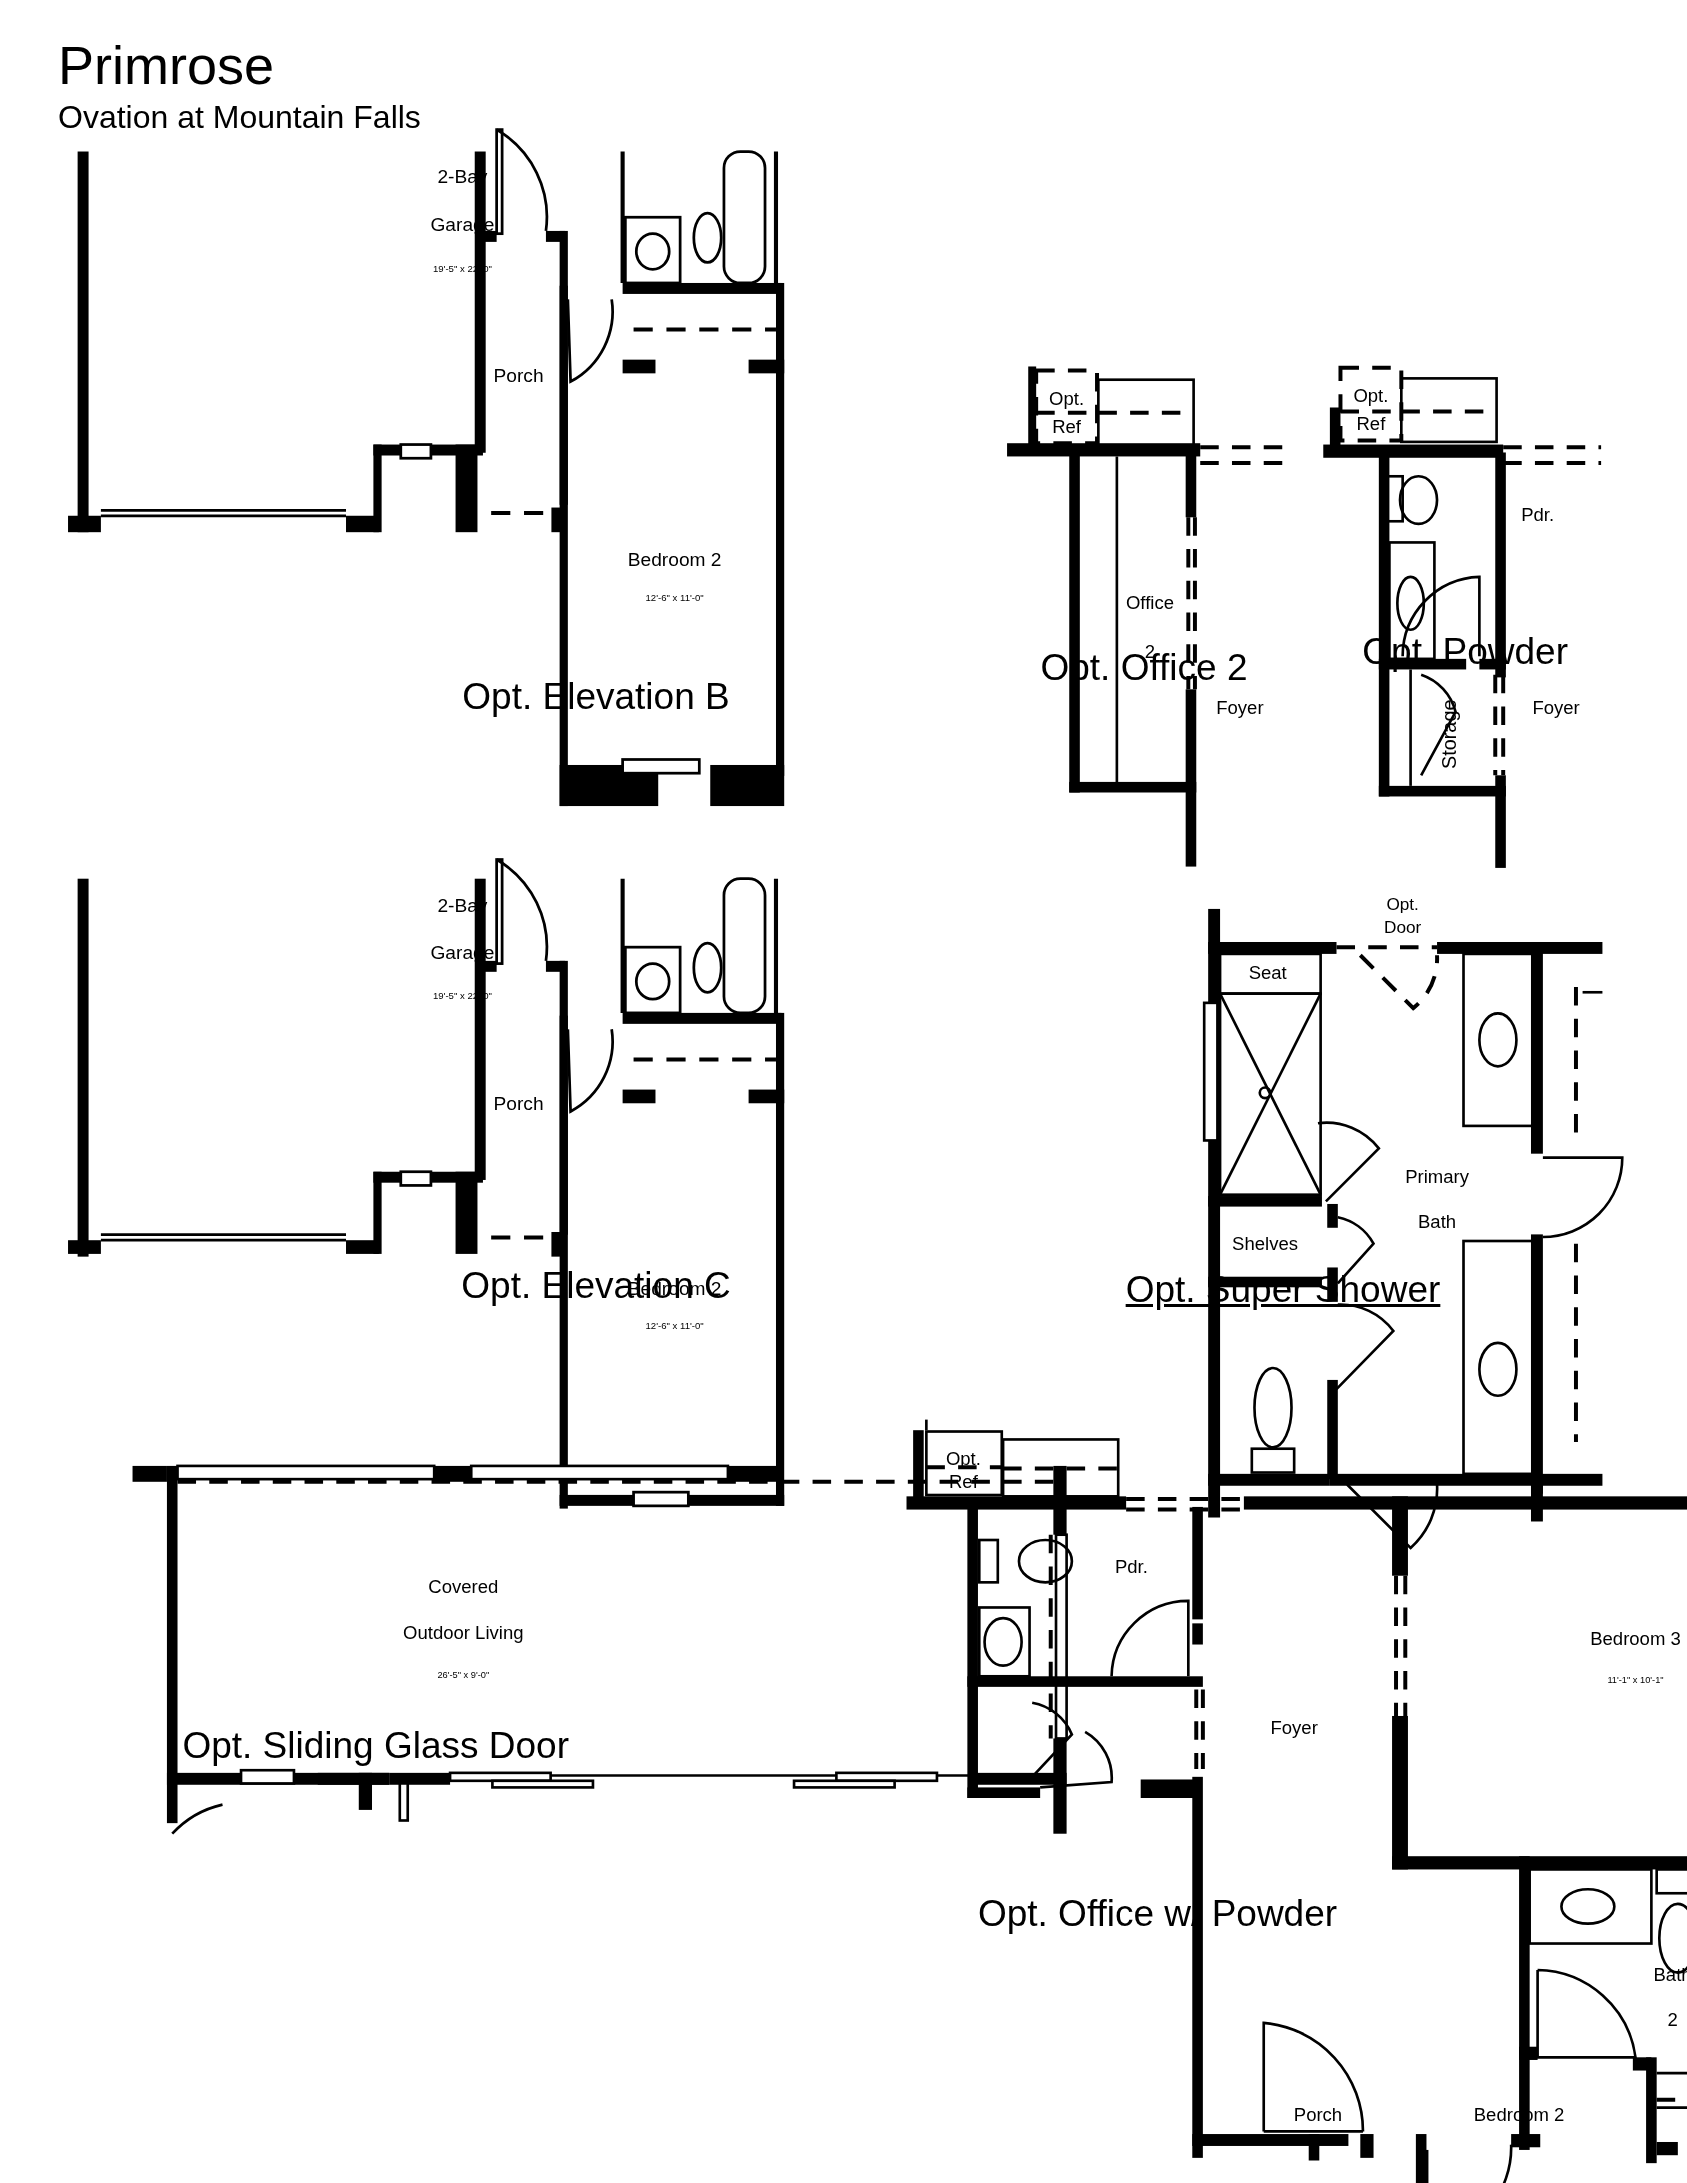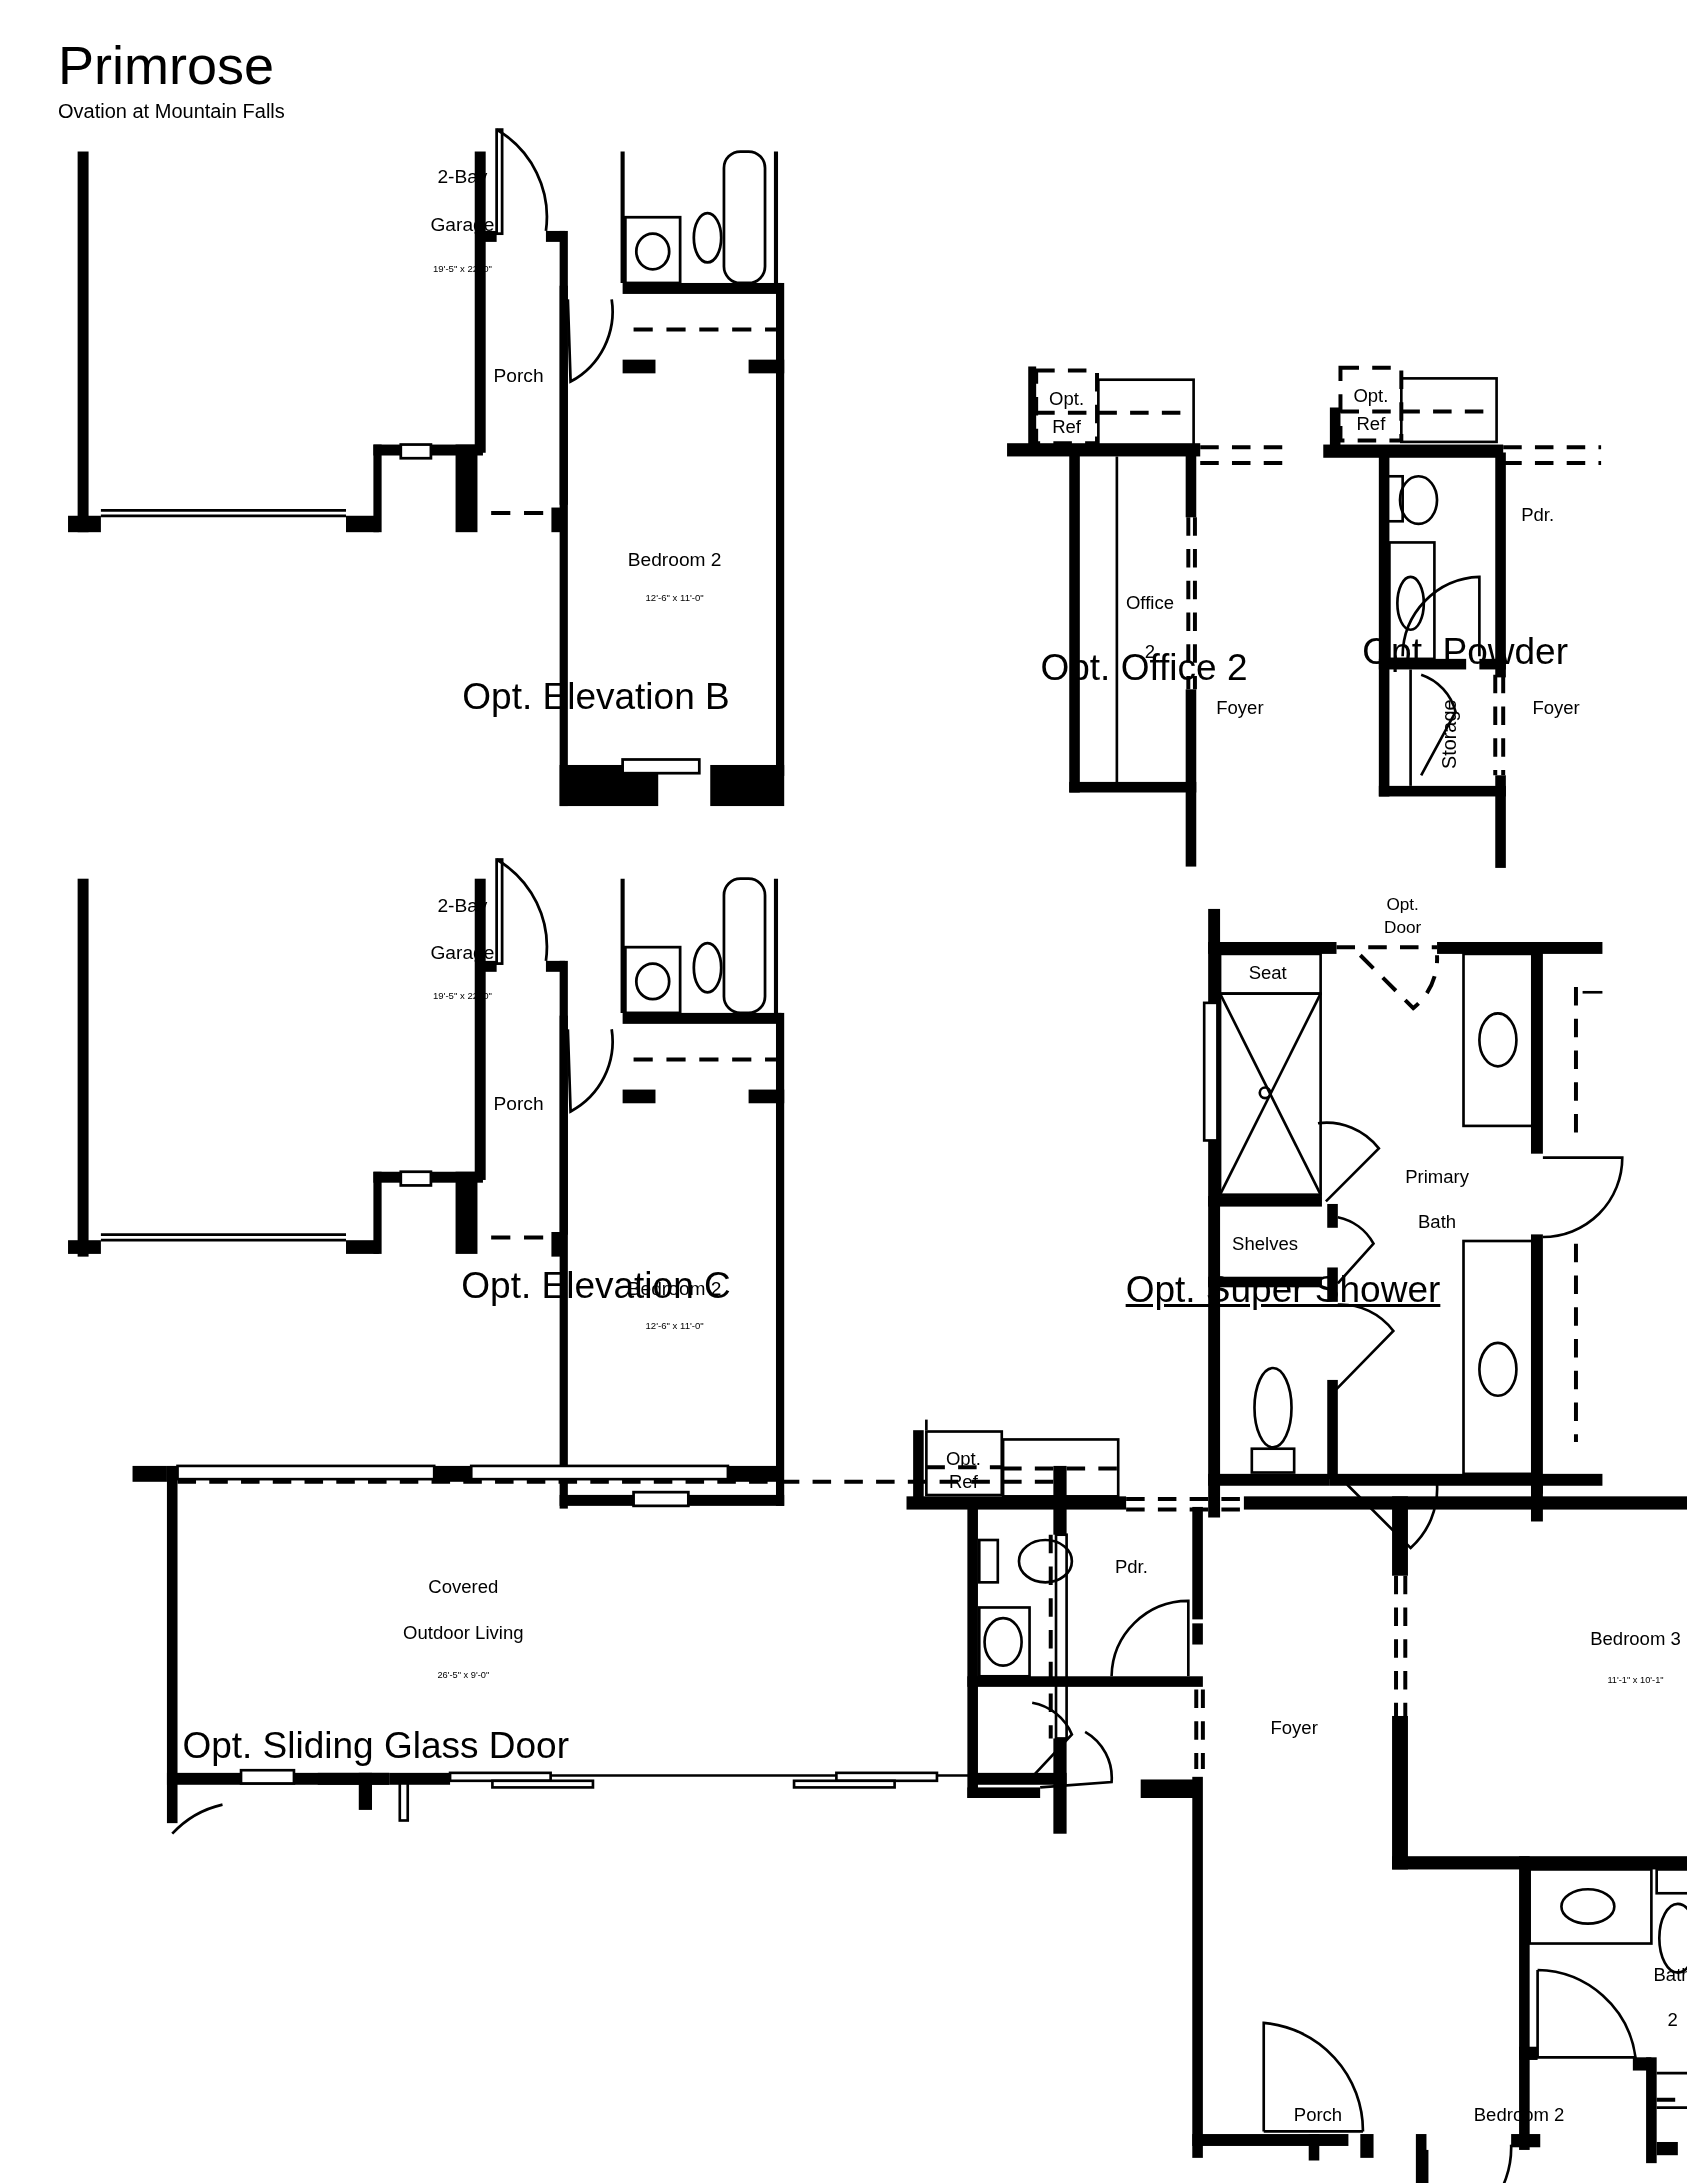--- a/index.html
+++ b/index.html
@@ -1,18 +1,18 @@
 <!DOCTYPE html>
 <html style="font-size:10.6px"><head>
 <meta charset="utf-8">
 <style>
   html, body { margin:0; padding:0; background:#ffffff; }
   body { width:1688px; height:2183px; position:relative; overflow:hidden; font-family:"Liberation Sans", sans-serif; color:#000; }
   .title { position:absolute; left:58px; top:38px; font-size:54px; line-height:1; }
-  .subtitle { position:absolute; left:58px; top:101px; font-size:20px; line-height:1; }
+  .subtitle { position:absolute; left:58px; top:101px; font-size:32px; line-height:1; }
   .caption { position:absolute; font-size:37px; line-height:1.2; text-align:center; white-space:nowrap; }
   svg { position:absolute; left:0; top:0; }
   .w { fill:#000; }
   .ln { stroke:#000; stroke-width:3; fill:none; }
   .thin { stroke:#000; stroke-width:2; fill:none; }
   .dash { stroke:#000; stroke-width:3; fill:none; stroke-dasharray:14 10; }
   .win { fill:#fff; stroke:#000; stroke-width:2; }
   .lbl { font-family:"Liberation Sans", sans-serif; fill:#000; text-anchor:middle; }
   .rm { font-size:28px; }
   .dim { font-size:14px; }
@@ -317,20 +317,21 @@
   </g>
 </svg>
 
 <div class="caption" style="left:457px; top:675px; width:278px;" data-name="caption-elevation-b">Opt. Elevation B</div>
 <div class="caption" style="left:1025px; top:646px; width:238px;" data-name="caption-office-2">Opt. Office 2</div>
 <div class="caption" style="left:1330px; top:630px; width:238px;text-align:right;" data-name="caption-powder">Opt. Powder</div>
 <div class="caption" style="left:457px; top:1244px; width:278px;margin-top:20px;" data-name="caption-elevation-c">Opt. Elevation C</div>
 <div class="caption" style="left:1098px; top:1268px; width:370px;text-decoration:underline;" data-name="caption-super-shower">Opt. Super Shower</div>
 <div class="caption" style="left:146px; top:1724px; width:423px; text-align:right;" data-name="caption-sliding-glass-door">Opt. Sliding Glass Door</div>
 <div class="caption" style="left:946px; top:1892px; width:423px;" data-name="caption-office-powder-ensuite">
+  <div data-name="caption-line-1">Opt. Office w/ Powder</div>
 </div>
 
 <style>
   
   [data-name="elevation-b-plan"] { transform: translate(-326px, -748px) scale(2.07); transform-origin: 0 0; }
   [data-name="elevation-c-plan"] { transform: translate(-326px, -1520px) scale(2.07); transform-origin: 0 0; }
   [data-name="office-2-plan"] { transform: translate(-1590px, -530px) scale(2.0); transform-origin: 0 0; }
   [data-name="powder-plan"] { transform: translate(-2080px, -540px) scale(2.0); transform-origin: 0 0; }
   [data-name="super-shower-plan"] { transform: translate(-1800px, -1340px) scale(2.0); transform-origin: 0 0; }
   [data-name="sliding-glass-door-plan"] { transform: translate(-248px, -2236px) scale(2.0); transform-origin: 0 0; }

